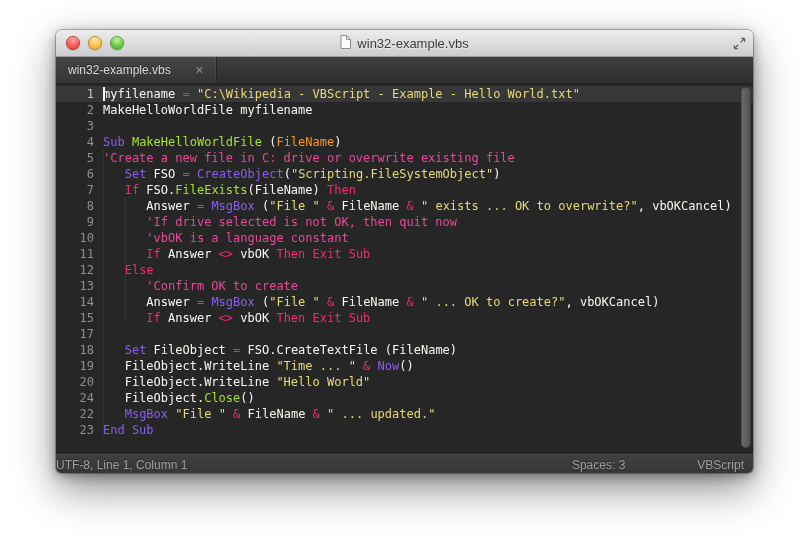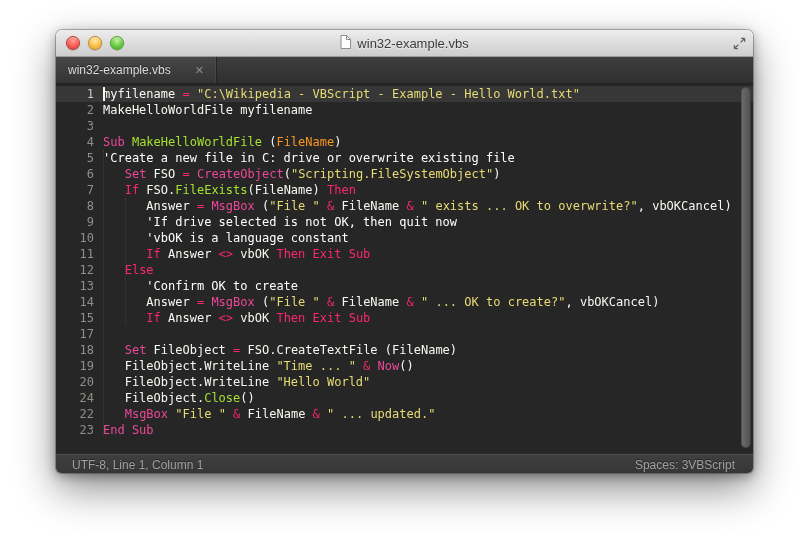--- a/index.html
+++ b/index.html
@@ -27,35 +27,35 @@
   .tab-close{color:#8f8f8f;font-size:11px;margin-left:24px;line-height:1;}
   
   .editor{position:relative;height:369px;background:#262626;box-sizing:border-box;padding-top:2px;
     font-family:"DejaVu Sans Mono",monospace;font-size:12px;overflow:hidden;}
   .code-line{position:relative;height:16px;line-height:16px;white-space:pre;display:flex;}
   .code-line.current{background:#373737;}
   .line-num{flex:0 0 38px;text-align:right;color:#8f908a;user-select:none;}
   .code-line.current .line-num{color:#c8c8c2;}
   .line-text{margin-left:9px;}
   .cursor{position:absolute;left:47px;top:1px;width:2px;height:14px;background:#f8f8f0;}
-  .tok-pl{color:#f8f8f2}.tok-kw{color:#f92672}.tok-str{color:#e6db74}.tok-typ{color:#ec4899}
-  .tok-fn{color:#a6e22e}.tok-arg{color:#fd971f}.tok-cmt{color:#ffffff}
+  .tok-pl{color:#f8f8f2}.tok-kw{color:#f92672}.tok-str{color:#e6db74}.tok-typ{color:#8b5cf6}
+  .tok-fn{color:#a6e22e}.tok-arg{color:#fd971f}.tok-cmt{color:#ec4899}
   .indent-guide{position:absolute;border-left:1px dotted #3f3f3f;width:0;}
   .guide-0{left:47px;top:66px;height:286px;}
   .guide-1{left:69px;top:114px;height:126px;}
   .vscrollbar{position:absolute;right:2px;top:3px;bottom:5px;width:10px;}
   .vthumb{position:absolute;left:0;top:0;width:10px;height:100%;border-radius:5px;
     background:linear-gradient(to right,#6e6e6e,#4e4e4e);box-shadow:inset 0 0 0 1px rgba(0,0,0,0.25);}
   
   .statusbar{height:22px;background:linear-gradient(#404040,#353535);border-top:1px solid #2a2a2a;
     box-shadow:inset 0 1px 0 rgba(255,255,255,0.06);display:flex;align-items:center;
     color:#a0a0a0;font-size:12px;text-shadow:0 -1px 0 rgba(0,0,0,0.4);}
-  .sb-left{padding-left:16px;}
-  .sb-spaces{margin-left:auto;}
-  .sb-lang{margin-right:18px;}
+  .sb-left{padding-left:0;}
+  .sb-spaces{margin-left:auto;margin-right:72px;}
+  .sb-lang{margin-right:9px;}
 </style>
 </head>
 <body>
 
 <div class="window">
 
   <div class="titlebar">
     <div class="traffic">
       <div class="tl red"></div>
       <div class="tl yellow"></div>

